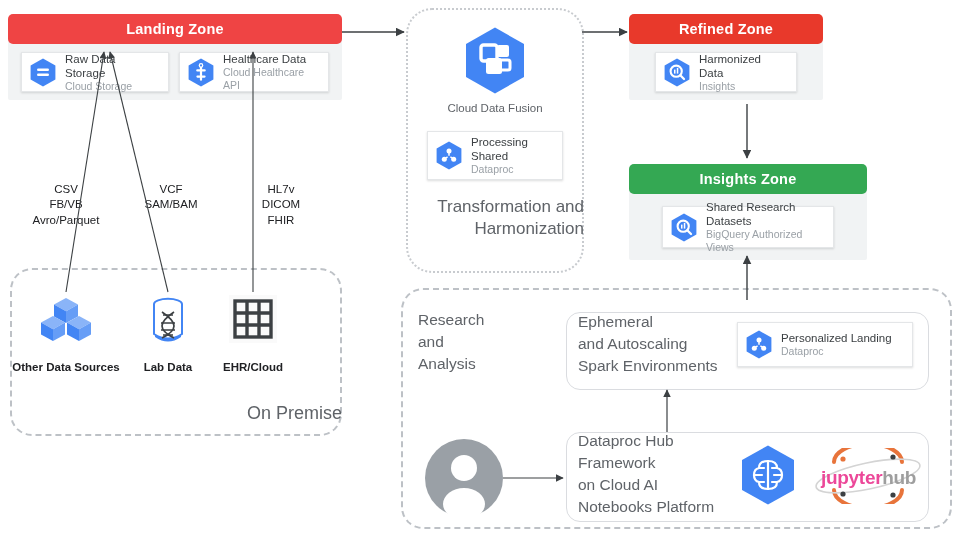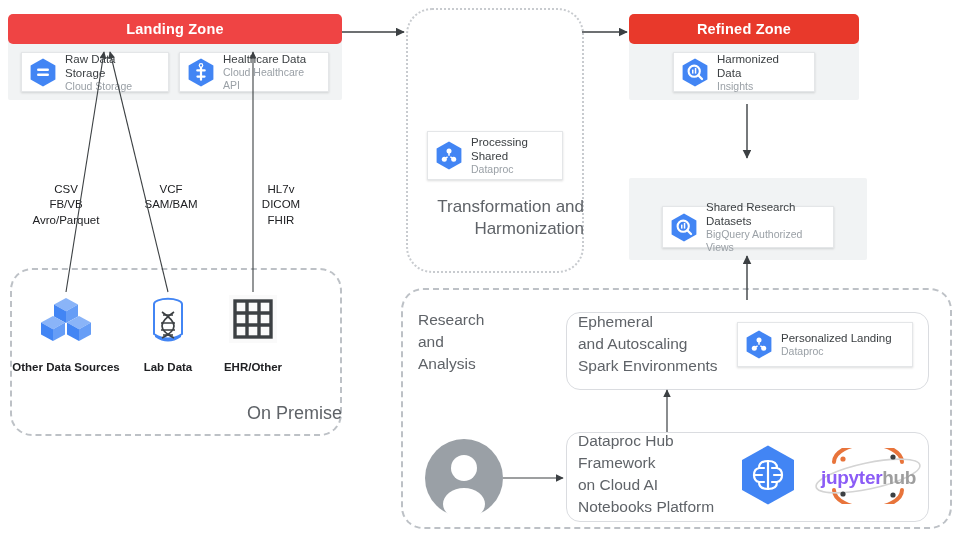--- a/index.html
+++ b/index.html
@@ -106,21 +106,21 @@
   }
 
   .plain-label {
     position: absolute;
     font-size: 11.5px; color: #5f6368;
     text-align: center; width: 100%;
   }
   .jhub {
     font-size: 19px; font-weight: bold; letter-spacing: -.3px;
   }
-  .jhub .a { color: #8b5cf6; }
+  .jhub .a { color: #ec4899; }
   .jhub .b { color: #9e9e9e; }
 </style>
 </head>
 <body>
 
 <div class="canvas">
 
   <svg class="edges" viewBox="0 0 960 540">
     <defs>
       <marker id="arw" markerWidth="7" markerHeight="7" refX="6" refY="3.2" orient="auto">
@@ -174,40 +174,52 @@
         <div class="txt">
           <div class="t1">Healthcare Data</div>
           <div class="t2">Cloud Healthcare API</div>
         </div>
       </div>
     </div>
   </div>
 
   <div class="dotted-box" style="left:406px; top:8px; width:178px; height:265px;"></div>
 
+  <div style="position:absolute; left:406px; top:26px; width:178px;">
+    <div style="display:flex; justify-content:center;">
+      <svg width="62" height="69" viewBox="0 0 62 69">
+        <polygon points="31,1.5 60,18 60,51 31,67.5 2,51 2,18" fill="#4285f4"></polygon>
+        <rect x="17" y="19" width="16" height="16" rx="2.5" fill="none" stroke="#fff" stroke-width="3.4"></rect>
+        <rect x="33" y="19" width="12" height="12" rx="2" fill="#fff"></rect>
+        <rect x="22" y="32" width="16" height="16" rx="2.5" fill="#fff"></rect>
+        <rect x="36" y="34" width="10" height="10" rx="2" fill="none" stroke="#fff" stroke-width="3"></rect>
+      </svg>
+    </div>
+    <div class="plain-label" style="position:relative; margin-top:7px;">Cloud Data Fusion</div>
+  </div>
 
   <div class="card" style="position:absolute; left:427px; top:131px; width:136px; height:49px;">
     <svg class="hex" width="26" height="29" viewBox="0 0 26 29">
       <polygon points="13,0.6 25.4,7.6 25.4,21.4 13,28.4 0.6,21.4 0.6,7.6" fill="#4285f4"></polygon>
       <circle cx="13" cy="10" r="2.5" fill="#fff"></circle>
       <circle cx="8.3" cy="18.3" r="2.5" fill="#fff"></circle>
       <circle cx="17.7" cy="18.3" r="2.5" fill="#fff"></circle>
       <path d="M13 11.6 v3.2 M11.6 15.9 L9.6 17.1 M14.4 15.9 L16.4 17.1" stroke="#fff" stroke-width="1.5"></path>
     </svg>
     <div class="txt">
       <div class="t1" style="white-space:pre-line;">Processing
 Shared</div>
       <div class="t2">Dataproc</div>
     </div>
   </div>
 
   <div class="box-title" style="left:406px; top:196px; width:178px;">Transformation
 and Harmonization</div>
 
-  <div class="zone" style="left:629px; top:14px; width:230px; height:86px;">
+  <div class="zone" style="left:629px; top:14px; width:194px; height:86px;">
     <div class="zone-body"></div>
     <div class="zone-header" style="background:#e8392b;">
       <span>Refined Zone</span>
     </div>
     <div class="zone-content">
       <div class="card" style="width:142px;height:40px;">
         <svg class="hex" width="26" height="29" viewBox="0 0 26 29">
           <polygon points="13,0.6 25.4,7.6 25.4,21.4 13,28.4 0.6,21.4 0.6,7.6" fill="#4285f4"></polygon>
           <circle cx="12.2" cy="13.2" r="5.6" fill="none" stroke="#fff" stroke-width="2.1"></circle>
           <path d="M16.3 17.3 L20 21" stroke="#fff" stroke-width="2.3" stroke-linecap="round"></path>
@@ -217,20 +229,23 @@
         <div class="txt">
           <div class="t1">Harmonized Data</div>
           <div class="t2">Insights</div>
         </div>
       </div>
     </div>
   </div>
 
   <div class="zone" style="left:629px; top:164px; width:238px; height:96px;">
     <div class="zone-body"></div>
+    <div class="zone-header" style="background:#34a853;">
+      <span>Insights Zone</span>
+    </div>
     <div class="zone-content">
       <div class="card" style="width:172px;height:42px;">
         <svg class="hex" width="26" height="29" viewBox="0 0 26 29">
           <polygon points="13,0.6 25.4,7.6 25.4,21.4 13,28.4 0.6,21.4 0.6,7.6" fill="#4285f4"></polygon>
           <circle cx="12.2" cy="13.2" r="5.6" fill="none" stroke="#fff" stroke-width="2.1"></circle>
           <path d="M16.3 17.3 L20 21" stroke="#fff" stroke-width="2.3" stroke-linecap="round"></path>
           <rect x="10" y="11.6" width="1.5" height="4" fill="#fff"></rect>
           <rect x="12.8" y="9.9" width="1.5" height="5.7" fill="#fff"></rect>
         </svg>
         <div class="txt">
@@ -280,21 +295,21 @@
     </svg>
     <div class="cap">Lab Data</div>
   </div>
 
   <div class="src" style="left:213px; top:292px; width:80px;">
     <svg width="54" height="58" viewBox="0 0 54 58">
       <rect x="3" y="3" width="48" height="48" fill="#fafafa"></rect>
       <rect x="9" y="9" width="36" height="36" fill="none" stroke="#3c4043" stroke-width="3.4"></rect>
       <path d="M21 9 v36 M33 9 v36 M9 21 h36 M9 33 h36" stroke="#3c4043" stroke-width="3.4"></path>
     </svg>
-    <div class="cap">EHR/Other</div>
+    <div class="cap">EHR/Cloud</div>
   </div>
 
   <div class="box-title" style="left:10px; top:402px; width:332px; font-size:18px;">On Premise</div>
 
   <div class="dashed-box" style="left:401px; top:288px; width:551px; height:241px;"></div>
 
   <div class="panel-text" style="left:418px; top:309px; width:140px; white-space:pre-line;">Research
 and
 Analysis</div>
 

